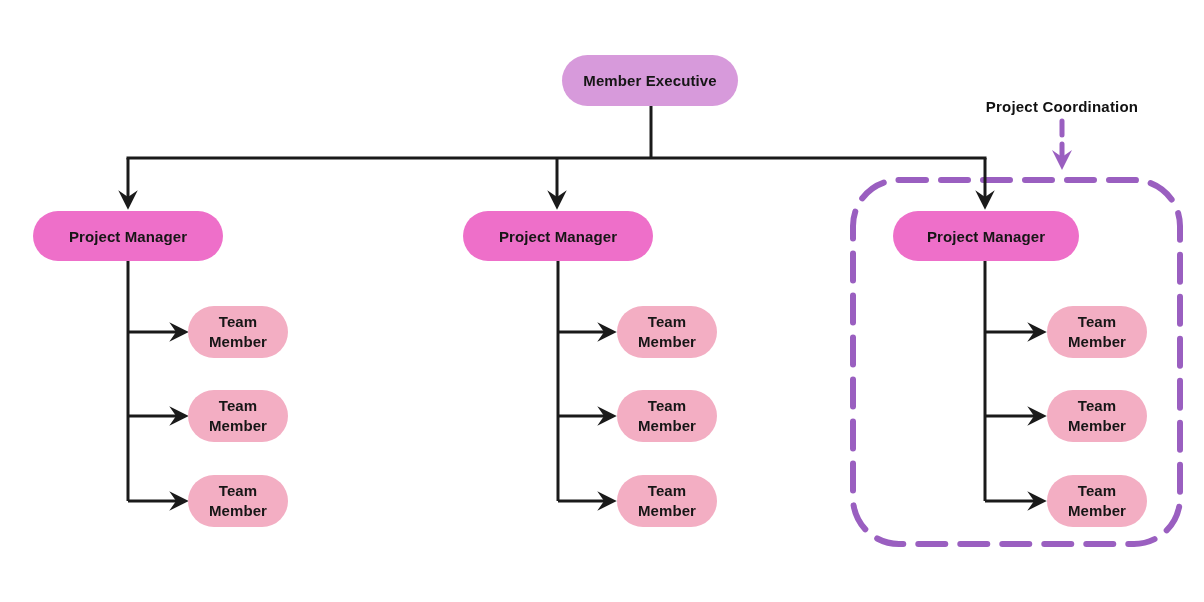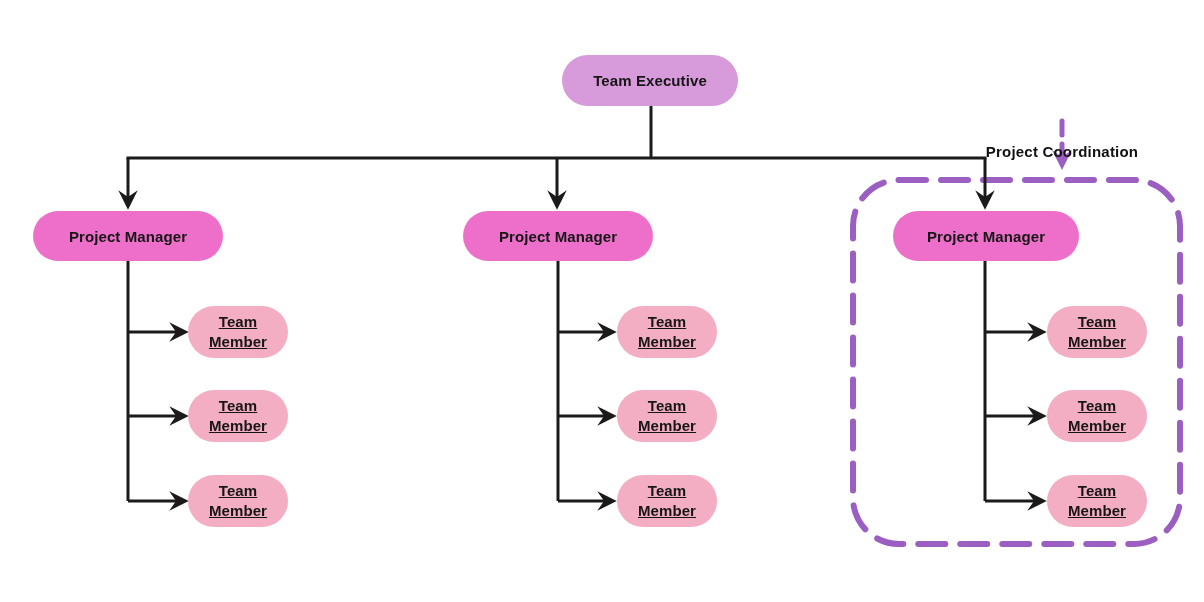--- a/index.html
+++ b/index.html
@@ -19,25 +19,25 @@
   .purple-dash{stroke:var(--accent-purple);fill:none;}
   .arrowhead-black{fill:var(--line-black);}
   .arrowhead-purple{fill:var(--accent-purple);}
   .node{
     position:absolute;display:flex;align-items:center;justify-content:center;
     border-radius:28px;font-weight:700;font-size:15px;color:#161616;
     text-align:center;letter-spacing:.1px;
   }
   .node.chief{background:var(--chief-fill);}
   .node.manager{background:var(--manager-fill);text-align:right;}
-  .node.member{background:var(--member-fill);line-height:20px;text-decoration:underline;}
+  .node.member{background:var(--member-fill);line-height:20px;}
   .member .wrap{display:inline-block;width:70px;}
   .annotation{
     position:absolute;font-weight:700;font-size:15px;color:#111111;
-    text-align:center;letter-spacing:.2px;margin-top:45px;
+    text-align:center;letter-spacing:.2px;
   }
 </style>
 </head>
 <body>
 
 <div class="canvas">
 
   <svg class="connector-layer" viewBox="0 0 1204 602">
     <defs>
       <marker id="mBlack" viewBox="0 0 10 10" refX="5" refY="5" markerWidth="6.5" markerHeight="6.5" orient="auto">
@@ -69,21 +69,21 @@
     <path class="blk" d="M558,332 H607" marker-end="url(#mBlack)"></path>
     <path class="blk" d="M558,416 H607" marker-end="url(#mBlack)"></path>
     <path class="blk" d="M558,501 H607" marker-end="url(#mBlack)"></path>
     <path class="blk" d="M985,332 H1037" marker-end="url(#mBlack)"></path>
     <path class="blk" d="M985,416 H1037" marker-end="url(#mBlack)"></path>
     <path class="blk" d="M985,501 H1037" marker-end="url(#mBlack)"></path>
   </svg>
 
   <div class="annotation" style="left:962px;top:98px;width:200px;">Project Coordination</div>
 
-  <div class="node chief" style="left:562px;top:55px;width:176px;height:51px;">Team Executive</div>
+  <div class="node chief" style="left:562px;top:55px;width:176px;height:51px;">Member Executive</div>
 
   <div class="node manager" style="left:33px;top:211px;width:190px;height:50px;">Project Manager</div>
   <div class="node manager" style="left:463px;top:211px;width:190px;height:50px;">Project Manager</div>
   <div class="node manager" style="left:893px;top:211px;width:186px;height:50px;">Project Manager</div>
 
   <div class="node member" style="left:188px;top:306px;width:100px;height:52px;">
       <span class="wrap">Team Member</span>
     </div>
   <div class="node member" style="left:188px;top:390px;width:100px;height:52px;">
       <span class="wrap">Team Member</span>

